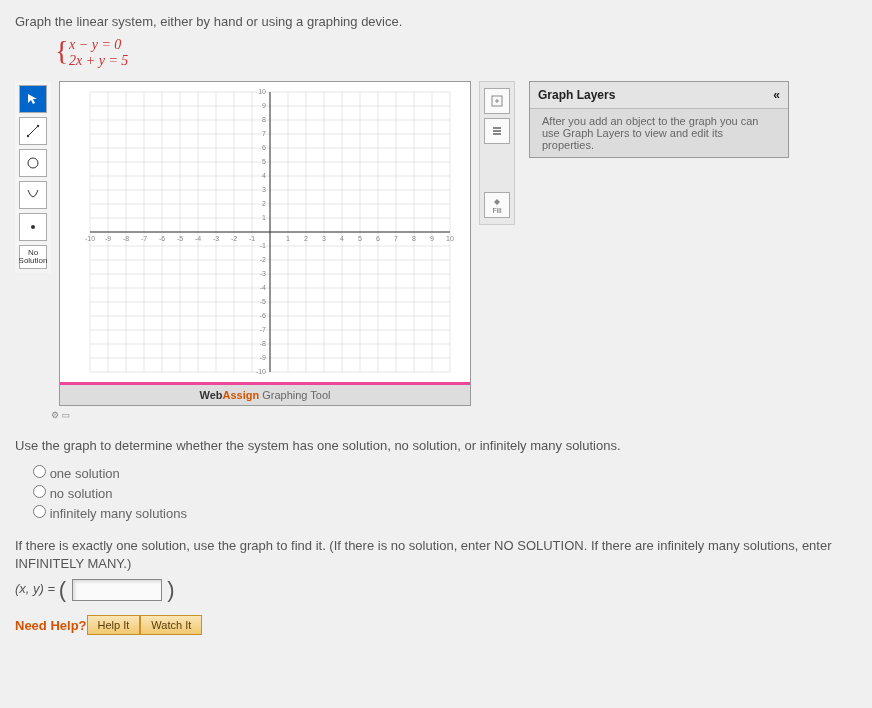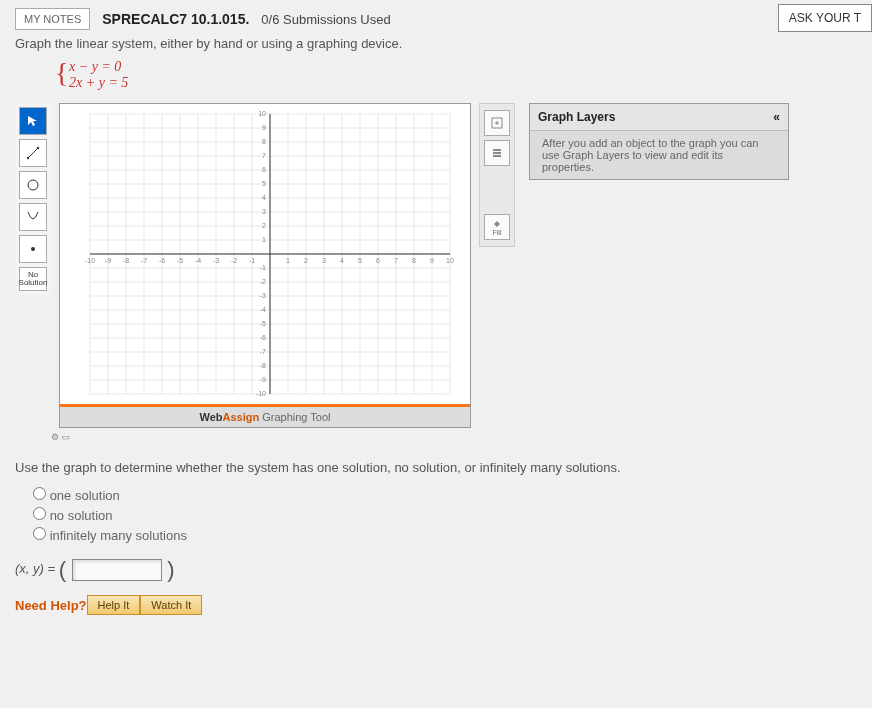--- a/index.html
+++ b/index.html
@@ -12,21 +12,21 @@
     .ask-btn { position: absolute; right: 0; top: 4px; border: 1px solid #888; padding: 6px 10px; font-size: 12px; color: #333; background: #fff; }
     .instruction { color: #555; margin: 6px 0 8px 0; font-size: 13px; }
     .system { margin-left: 40px; color: #c33; font-family: serif; font-size: 14px; position: relative; padding-left: 14px; }
     .brace { position: absolute; left: 0; top: -2px; font-size: 28px; color: #c33; }
     .eq { line-height: 16px; font-style: italic; }
     .graph-row { display: flex; align-items: flex-start; margin-top: 12px; gap: 8px; }
     .toolbar { display: flex; flex-direction: column; gap: 4px; background: #f4f4f4; padding: 4px; }
     .tool { width: 28px; height: 28px; border: 1px solid #aaa; background: #fff; display: flex; align-items: center; justify-content: center; font-size: 12px; color: #333; }
     .tool.sel { background: #0066cc; color: #fff; }
     .tool.small { height: 24px; font-size: 8px; }
-    .graph-wrap { border: 1px solid #999; background: #f97316; }
+    .graph-wrap { border: 1px solid #999; background: #ec4899; }
     .graph-footer { background: #ddd; padding: 4px 8px; text-align: center; font-size: 11px; color: #666; }
     .graph-footer b { font-weight: bold; }
     .graph-footer .or { color: #d35400; font-weight: bold; }
     .side-tools { display: flex; flex-direction: column; gap: 4px; padding: 6px 4px; background:#e8e8e8; border:1px solid #ccc; }
     .side-btn { width: 26px; height: 26px; border: 1px solid #aaa; background: #fafafa; display:flex; align-items:center; justify-content:center; font-size:10px; }
     .layers { border: 1px solid #999; background: #ddd; width: 260px; margin-left: 6px; }
     .layers-head { padding: 6px 8px; font-size: 12px; font-weight: bold; color: #222; display:flex; justify-content:space-between; align-items:center; border-bottom:1px solid #bbb; background:#e4e4e4; }
     .layers-body { padding: 6px 12px; font-size: 11px; color: #666; background:#dcdcdc; }
     .q2 { margin-top: 18px; font-size: 13px; color: #555; }
     .radios { margin: 12px 0 0 18px; }
@@ -38,26 +38,20 @@
     .need-help { color: #d35400; font-weight: bold; font-size: 13px; }
     .help-btn { border: 1px solid #c6902a; background: linear-gradient(#fbe6b8,#f0c86f); padding: 3px 10px; font-size: 11px; color: #5a3e0b; }
     svg .grid line { stroke: #ccc; stroke-width: 0.5; }
     svg .axis { stroke: #333; stroke-width: 1; }
     svg .tick { fill: #888; font-size: 7px; }
   </style>
 </head>
 <body>
 
 <div class="content" style="position:relative;">
-  <div class="top-bar">
-    <button class="top-btn">MY NOTES</button>
-    <span class="assignment">SPRECALC7 10.1.015.</span>
-    <span class="submissions">0/6 Submissions Used</span>
-    <button class="ask-btn">ASK YOUR T</button>
-  </div>
 
   <div class="instruction">Graph the linear system, either by hand or using a graphing device.</div>
 
   <div class="system">
     <span class="brace">{</span>
     <div class="eq">x − y = 0</div>
     <div class="eq">2x + y = 5</div>
   </div>
 
   <div class="graph-row">
@@ -224,20 +218,21 @@
   <div style="font-size:9px;color:#888;margin:4px 0 0 36px;">⚙ ▭</div>
 
   <div class="q2">Use the graph to determine whether the system has one solution, no solution, or infinitely many solutions.</div>
   <div class="radios">
     <label><input type="radio" name="sol" style=""> <span>one solution</span></label>
     <label><input type="radio" name="sol" style=""> <span>no solution</span></label>
     <label><input type="radio" name="sol" style=""> <span>infinitely many solutions</span></label>
   </div>
 
   <div class="q3">
+    <div>If there is exactly one solution, use the graph to find it. (If there is no solution, enter NO SOLUTION. If there are infinitely many solutions, enter INFINITELY MANY.)</div>
     <div style="margin-top:6px;">
       <span class="xy">(x, y) = </span>
       <span style="font-size:22px;vertical-align:middle;">(</span>
       <input class="answer-input" type="text" style="">
       <span style="font-size:22px;vertical-align:middle;">)</span>
     </div>
   </div>
 
   <div class="help-row">
     <span class="need-help">Need Help?</span>

